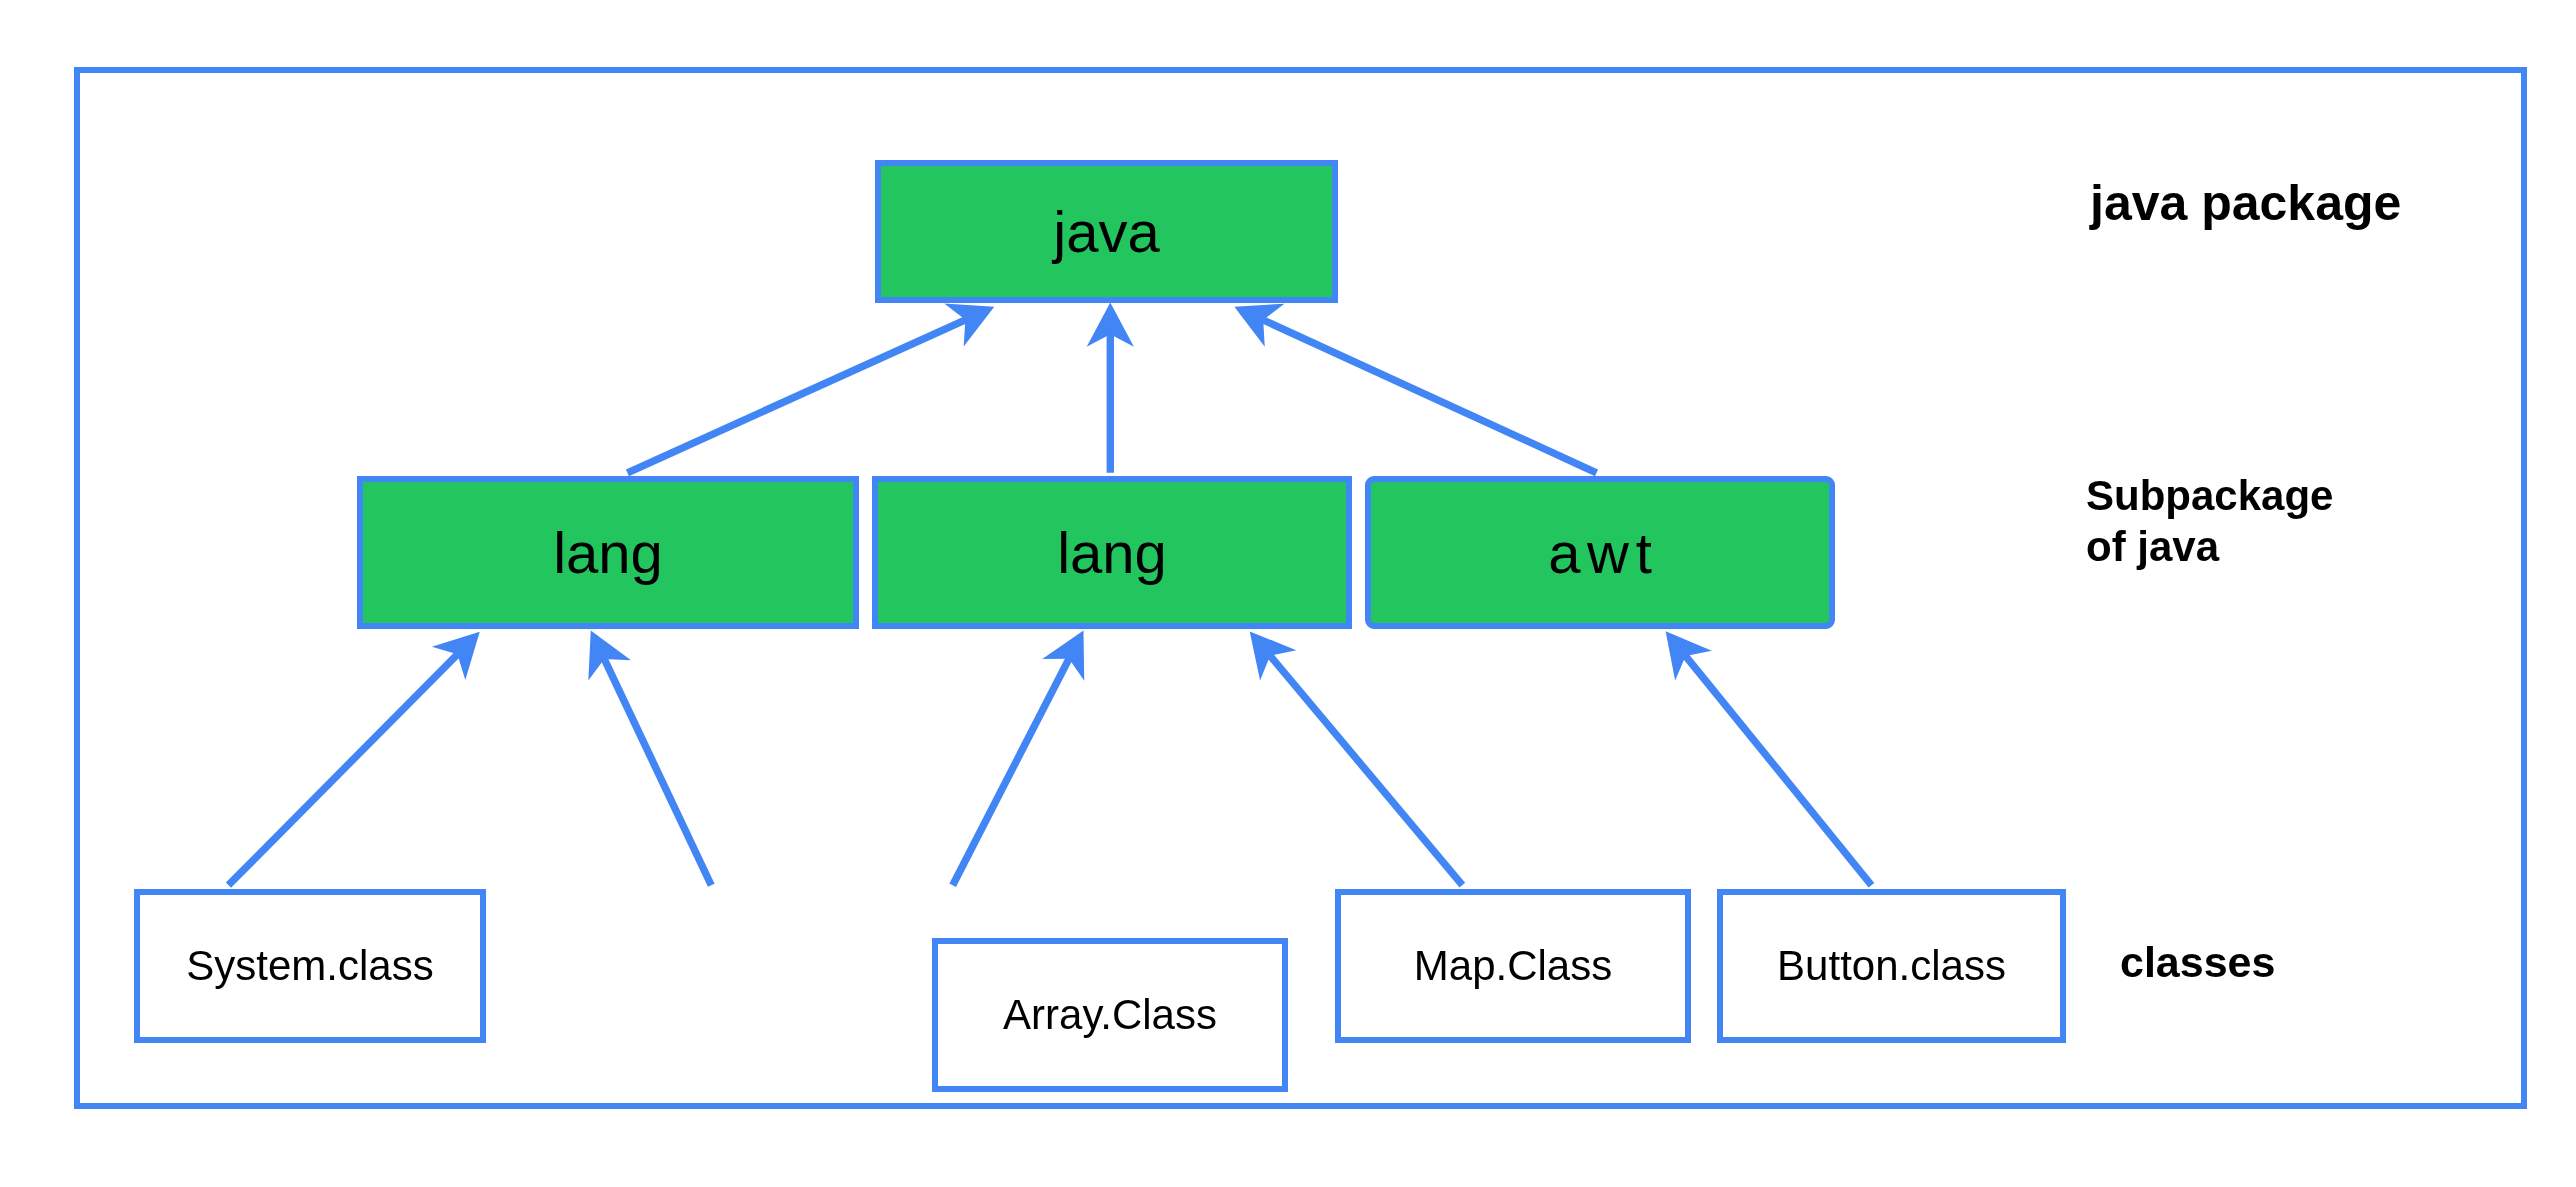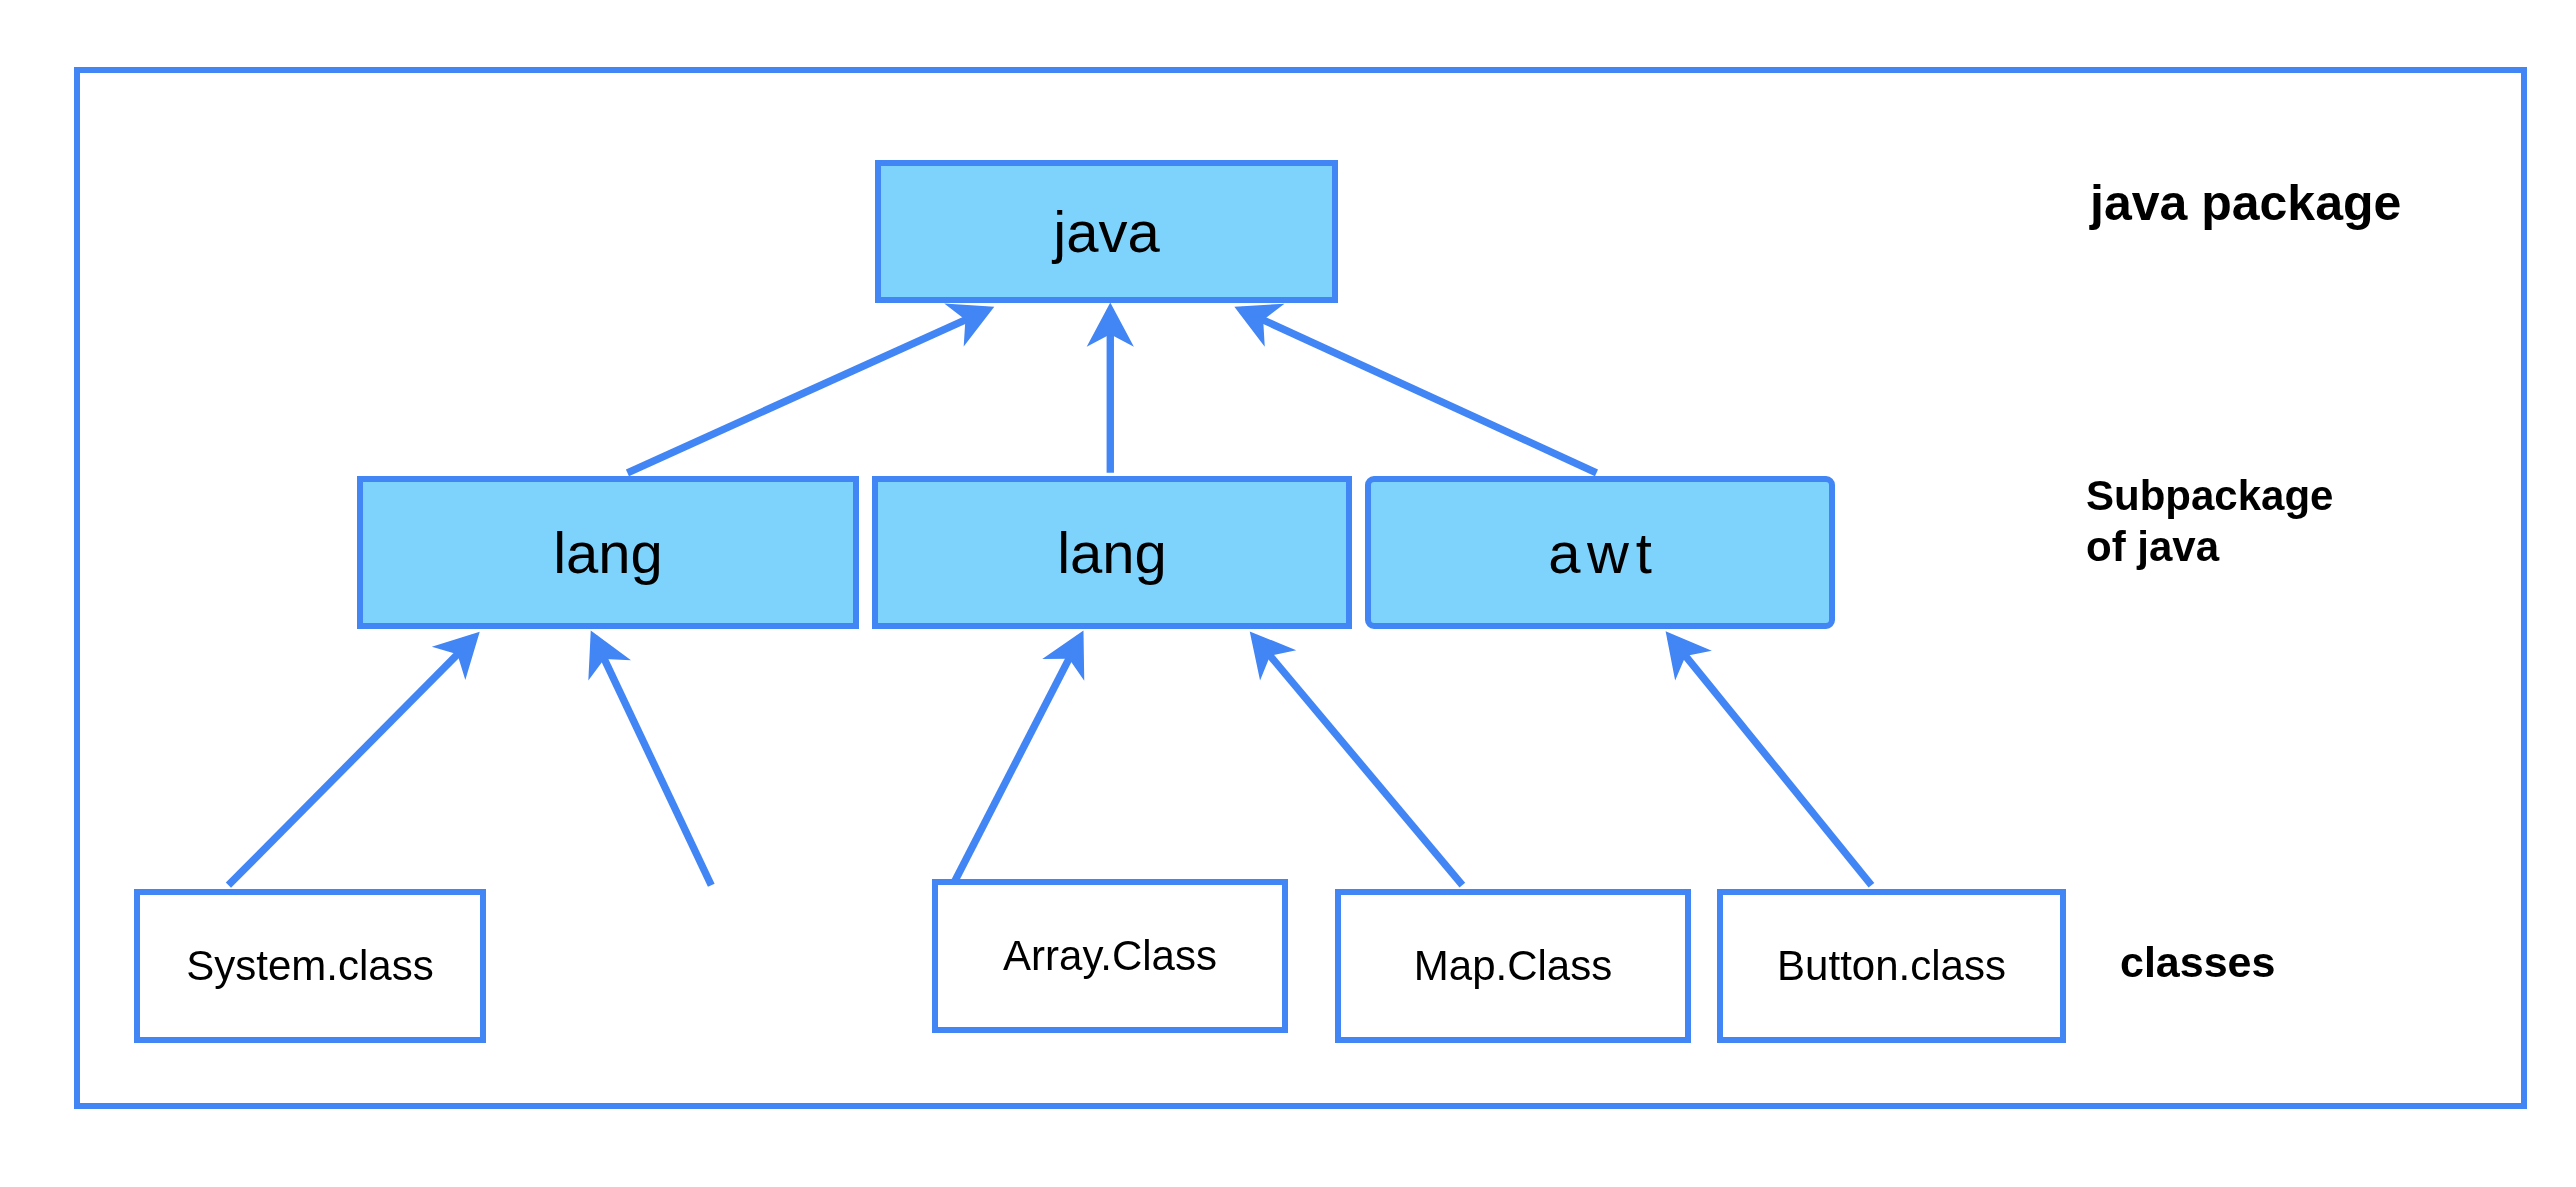--- a/index.html
+++ b/index.html
@@ -61,36 +61,36 @@
     position: absolute;
     box-sizing: border-box;
     border: 6px solid #4285f4;
     display: flex;
     align-items: center;
     justify-content: center;
     color: #000000;
     line-height: 1;
   }
   .node.pkg {
-    background: #7dd3fc;
+    background: #22c55e;
     font-size: 58px;
   }
   .node.cls {
     background: #ffffff;
     font-size: 42px;
   }
   #node-java   { left: 875px; top: 160px;  width: 463px;  height: 143px; }
   #node-lang   { left: 357px;  top: 476px;  width: 502px;  height: 153px; }
   #node-util   { left: 872px; top: 476px;  width: 480px;  height: 153px; }
   #node-awt    { left: 1365px; top: 476px;  width: 470px;  height: 153px; border-radius: 9px; }
   #node-awt .label { letter-spacing: 6.7px; padding-left: 6.7px; }
 
   #node-system { left: 134px;  top: 889px; width: 352px;  height: 154px; }
   #node-string { left: 530px;  top: 889px; width: 354px;  height: 154px; }
-  #node-array  { left: 932px; top: 879px; width: 356px;  height: 154px; }
+  #node-array  { left: 932px; top: 938px; width: 356px;  height: 154px; }
   #node-map    { left: 1335px; top: 889px; width: 356px;  height: 154px; }
   #node-button { left: 1717px; top: 889px; width: 349px;  height: 154px; }
 
   
   .side-label {
     position: absolute;
     color: #000000;
     font-weight: 700;
     line-height: 1.22;
     white-space: pre-line;

